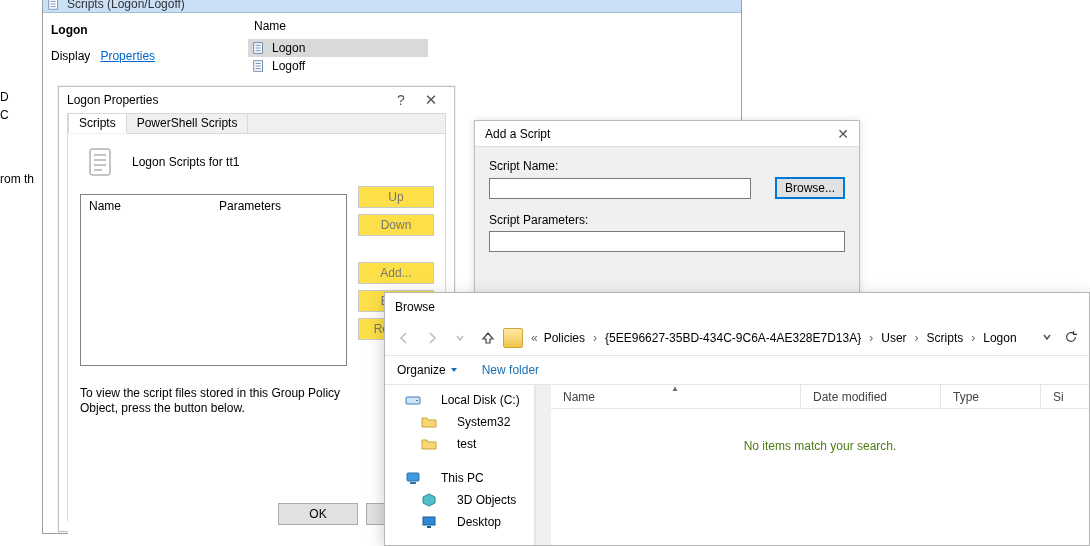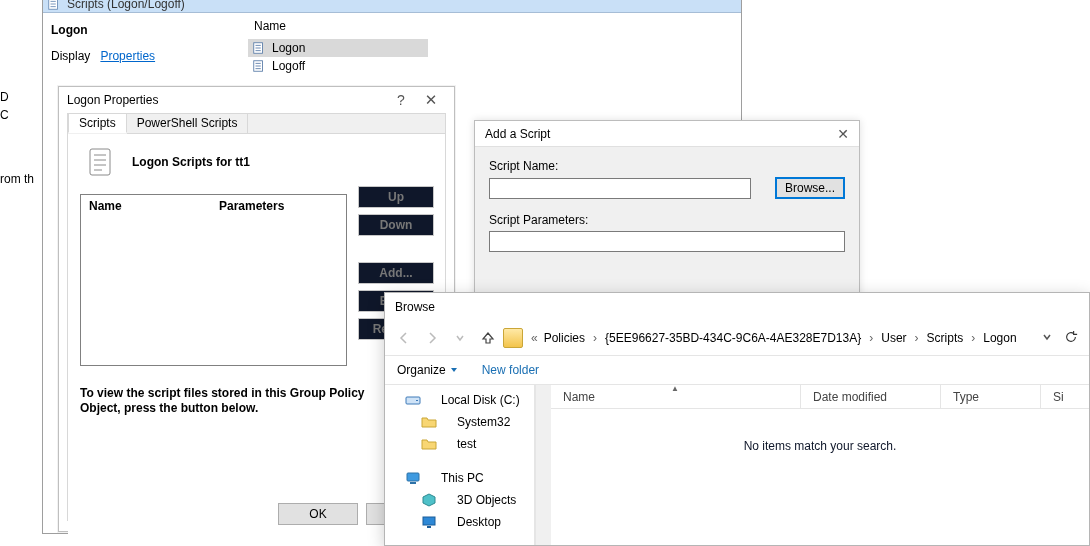--- a/index.html
+++ b/index.html
@@ -29,29 +29,29 @@
   .props-dialog { position: absolute; left: 58px; top: 86px; width: 397px; height: 446px; background: #fff; border: 1px solid #bfbfbf; box-shadow: 0 0 0 1px rgba(0,0,0,0.05); }
   .props-titlebar { height: 26px; display: flex; align-items: center; padding: 0 8px; color: #555; }
   .props-titlebar .spacer { flex: 1; }
   .props-help { width: 30px; text-align: center; color: #555; font-size: 14px; }
   .props-close { width: 30px; text-align: center; color: #555; font-size: 15px; }
   .props-client { margin: 0 8px 8px 8px; height: 408px; background: #f0f0f0; border: 1px solid #d8d8d8; position: relative; }
   .tabs-row { display: flex; height: 20px; }
   .tab { padding: 2px 10px; background: #f0f0f0; border-right: 1px solid #d8d8d8; border-bottom: 1px solid #d8d8d8; cursor: default;}
   .tab.active { background: #fff; border: 1px solid #d8d8d8; border-bottom: 1px solid #fff; position: relative; top: -1px; }
   .tab-pad { flex: 1; border-bottom: 1px solid #d8d8d8; }
-  .tab-body { background: #fff; height: 100%; padding: 12px; font-weight: bold; }
+  .tab-body { background: #fff; height: 100%; padding: 12px; }
   .props-head-row { display:flex; align-items:center; gap: 14px; margin-bottom: 16px; padding-left: 6px;}
   .props-head-icon { width: 32px; height: 32px; display: inline-flex; }
   .props-list { border: 1px solid #808080; height: 172px; width: 267px; display: flex; }
   .props-list-col { padding: 4px 8px; font-size: 12px; }
   .props-list-col.name { width: 130px; }
   .props-side-buttons { position: absolute; left: 290px; top: 72px; display: flex; flex-direction: column; gap: 6px; width: 76px;}
   .btn { height: 22px; border: 1px solid #adadad; background: #e1e1e1; font-size: 12px; cursor: default; display:flex; align-items:center; justify-content:center;}
-  .btn.disabled { color: #777; background: #0f172a; border-color: #c8c8c8;}
+  .btn.disabled { color: #777; background: #fde047; border-color: #c8c8c8;}
   .props-side2 { position: absolute; left: 290px; top: 148px; display:flex; flex-direction:column; gap:6px; width:76px;}
   .props-text { font-size: 12px; margin-top: 20px; line-height: 15px; width: 300px;}
   .show-files { width: 120px; margin-top: 10px;}
   .dialog-buttons { position:absolute; bottom: 6px; right: 8px; display:flex; gap: 8px;}
   .dialog-buttons .btn { width: 80px; }
 
   
   .addscript { position: absolute; left: 474px; top: 120px; width: 386px; height: 188px; background: #f0f0f0; border: 1px solid #bcbcbc; box-shadow: 0 0 8px rgba(0,0,0,0.12);}
   .addscript-title { height: 26px; display:flex; align-items:center; padding: 0 10px; color:#555; background:#fff; border-bottom:1px solid #e0e0e0;}
   .addscript-title .spacer { flex:1; }
@@ -82,21 +82,21 @@
   .tree-item.l2 { padding-left: 36px;}
   .tree-ico { width:16px; height:16px; display:inline-flex;}
   .tree-scroll { width:16px; border-right: 0; background:#f0f0f0; border-left:1px solid #e5e5e5;}
   .filelist { flex:1; }
   .file-head { display:flex; height:24px; border-bottom:1px solid #e5e5e5; align-items:center;}
   .fh { font-size:12px; color:#444; padding-left:12px; border-right:1px solid #e5e5e5; height:100%; display:flex; align-items:center;}
   .fh.name { width:250px;}
   .fh.date { width:140px;}
   .fh.type { width:100px;}
   .fh.size { flex:1; border-right:0;}
-  .empty-msg { text-align:center; color:#0f172a; font-size:12px; padding-top:30px;}
+  .empty-msg { text-align:center; color:#4d7c0f; font-size:12px; padding-top:30px;}
   .sort-caret { font-size: 8px; color:#666; display:inline-block; transform: translateY(-8px) translateX(120px); position:absolute;}
 </style>
 </head>
 <body>
 
 <div class="gpo-trunc-1 gpo-truncated">D</div>
 <div class="gpo-trunc-2 gpo-truncated">C</div>
 <div class="gpo-from">rom th</div>
 
 <div class="gpo-window">

